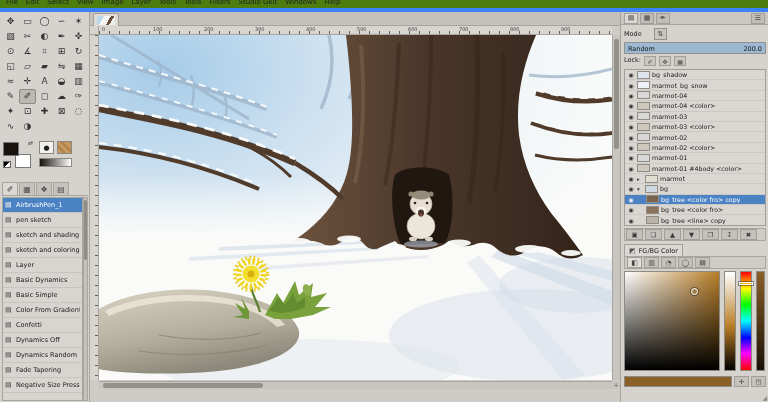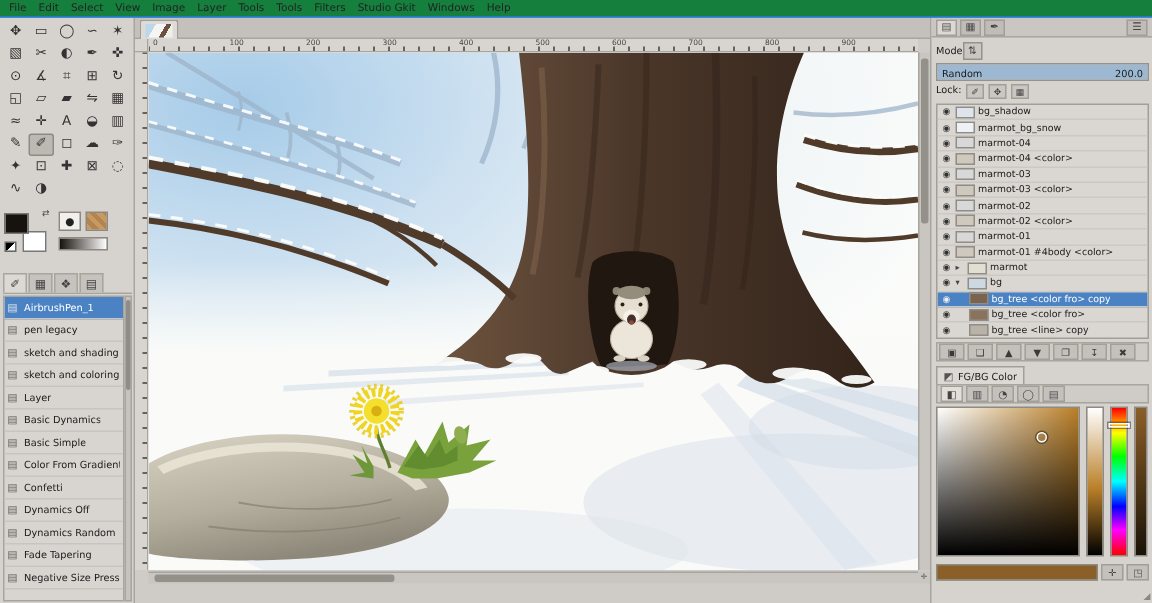--- a/index.html
+++ b/index.html
@@ -1,21 +1,21 @@
 <!DOCTYPE html>
 <html><head>
 <meta charset="utf-8">
 <style>
 *{margin:0;padding:0;box-sizing:border-box}
 html,body{width:768px;height:402px;overflow:hidden}
 body{font-family:"DejaVu Sans",sans-serif;background:#d6d2cd;color:#1a1a1a}
 .app{position:relative;width:768px;height:402px;background:#d6d2cd;overflow:hidden}
 
 
-.menubar{position:absolute;left:0;top:0;width:100%;height:12px;background:#15803d;border-bottom:1px solid #3b82f6;display:flex;align-items:center;padding:0 2px}
+.menubar{position:absolute;left:0;top:0;width:100%;height:12px;background:#4d7c0f;border-bottom:4px solid #3b82f6;display:flex;align-items:flex-end;padding:0 2px}
 .menu-item{font-size:7px;padding:0 4px;line-height:11px;color:#222;cursor:default}
 
 
 .toolbox{position:absolute;left:0;top:12px;width:90px;height:390px;background:#d6d3ce;border-right:1px solid #a8a49e}
 .toolgrid{position:absolute;left:2px;top:2px;width:86px;display:flex;flex-wrap:wrap}
 .tool{width:17px;height:15px;display:flex;align-items:center;justify-content:center;border:1px solid transparent}
 .tool.sel{background:#bcb9b3;border:1px solid #8d8983;border-radius:2px}
 .tglyph{font-size:9px;line-height:1;color:#333}
 .colorarea{position:absolute;left:3px;top:126px;width:84px;height:40px}
 .fgbg{position:absolute;left:0;top:2px;width:30px;height:28px}
@@ -54,21 +54,21 @@
 .hscroll{position:absolute;left:9px;top:369px;width:513px;height:8px;background:#c9c6c1;border-top:1px solid #a8a49e}
 .hthumb{position:absolute;left:4px;top:1px;width:160px;height:5px;background:#94918b;border-radius:2px}
 .navbtn{position:absolute;right:0;top:369px;width:8px;height:8px;font-size:5px;display:flex;align-items:center;justify-content:center;background:#c9c6c1;color:#555}
 
 
 .rightpanel{position:absolute;left:620px;top:12px;width:148px;height:390px;background:#d6d3ce;border-left:1px solid #a8a49e}
 .rtabs{position:absolute;left:0;top:0;width:100%;height:13px;display:flex;align-items:center;gap:2px;padding:0 3px;background:#cac7c2;border-bottom:1px solid #a8a49e}
 .rtab{width:14px;height:11px;font-size:7px;display:flex;align-items:center;justify-content:center;background:#c0bdb8;border:1px solid #a29e98;color:#444}
 .rtab.active{background:#dcd9d4}
 .rtab.last{margin-left:auto}
-.moderow{position:absolute;left:3px;top:15px;width:142px;height:13px;display:flex;align-items:center;gap:0}
+.moderow{position:absolute;left:3px;top:15px;width:142px;height:13px;display:flex;align-items:center;gap:12px}
 .mlabel{font-size:6.5px;color:#222;flex:none}
 .modesel{flex:1;height:12px;background:#efeeec;border:1px solid #95928c;border-radius:2px;display:flex;align-items:center;justify-content:space-between;padding:0 3px;font-size:6.5px;overflow:hidden;white-space:nowrap}
 .mbtn{width:13px;height:12px;border:1px solid #95928c;background:#cac7c2;font-size:7px;display:flex;align-items:center;justify-content:center;color:#444;flex:none}
 .opacityrow{position:absolute;left:3px;top:30px;width:142px;height:12px;border:1px solid #95928c;background:#cfccc7;overflow:hidden}
 .opfill{position:absolute;left:0;top:0;height:100%;background:#9db8d2}
 .oplabel{position:absolute;left:3px;top:2px;font-size:6.5px}
 .opval{position:absolute;right:3px;top:2px;font-size:6.5px}
 .lockrow{position:absolute;left:3px;top:44px;width:142px;height:11px;display:flex;align-items:flex-start;gap:3px}
 .locklabel{font-size:6.5px}
 .lockbtn{width:12px;height:10px;border:1px solid #a29e98;background:#cac7c2;font-size:6px;display:flex;align-items:center;justify-content:center;color:#444}
@@ -253,21 +253,21 @@
         <span class="ltab">❖</span>
         <span class="ltab">▤</span>
       </div>
     <div class="dynlist" id="dynlist">
         <div class="dyn-row sel">
           <span class="dyn-ico">▤</span>
           <span class="dyn-label">AirbrushPen_1</span>
         </div>
         <div class="dyn-row">
           <span class="dyn-ico">▤</span>
-          <span class="dyn-label">pen legacy</span>
+          <span class="dyn-label">pen sketch</span>
         </div>
         <div class="dyn-row">
           <span class="dyn-ico">▤</span>
           <span class="dyn-label">sketch and shading ink</span>
         </div>
         <div class="dyn-row">
           <span class="dyn-ico">▤</span>
           <span class="dyn-label">sketch and coloring pen</span>
         </div>
         <div class="dyn-row">

